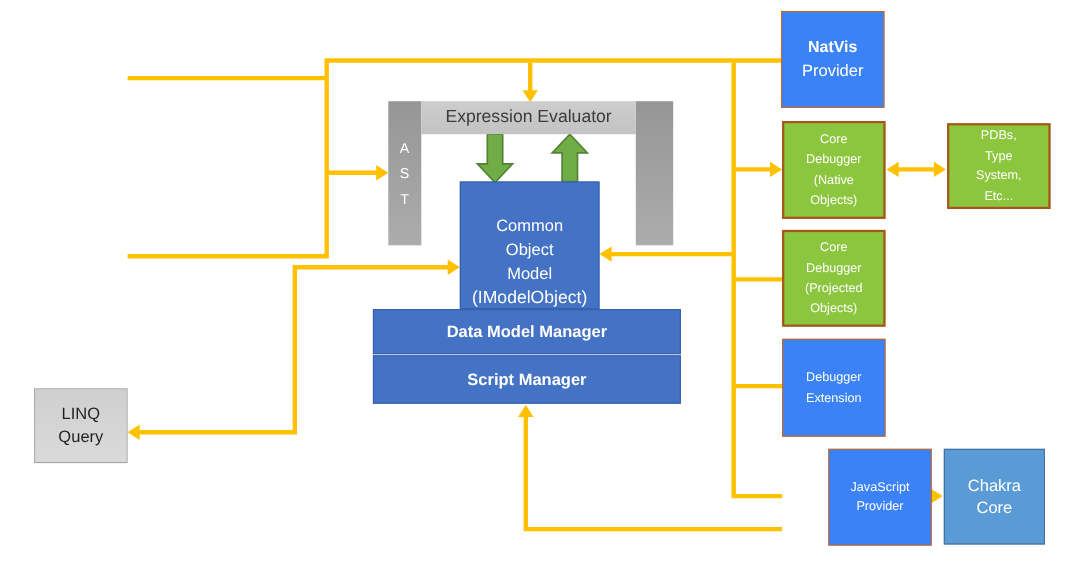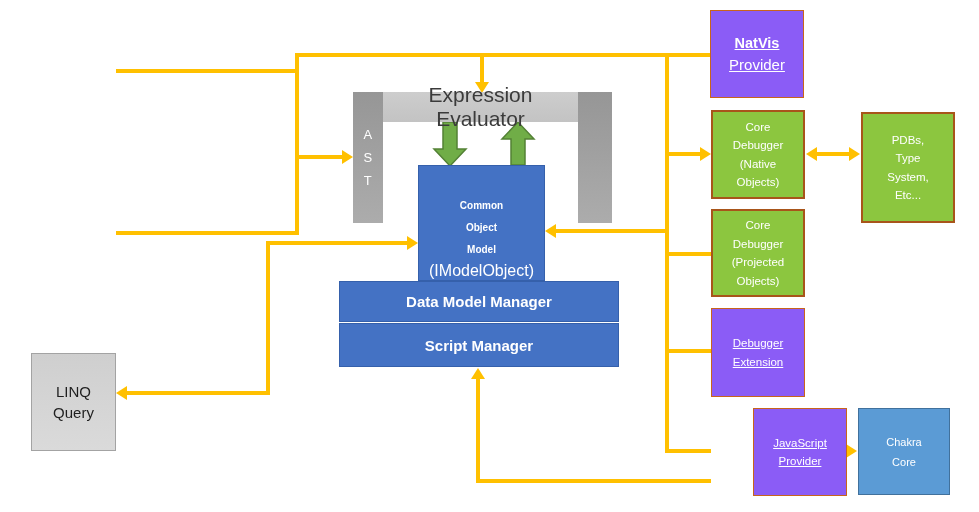--- a/index.html
+++ b/index.html
@@ -8,37 +8,37 @@
     font-family:"Liberation Sans",sans-serif;
   }
   .wires{position:absolute;left:0;top:0;z-index:1;}
   .box{
     position:absolute;z-index:2;box-sizing:border-box;
     display:flex;flex-direction:column;align-items:center;justify-content:center;
     text-align:center;
   }
   .lbl{white-space:pre-line;}
   .gray{background:linear-gradient(180deg,#cfcfcf,#dadada);border:1px solid #a3a3a3;color:#1f1f1f;}
-  .orange{background:#8b5cf6;border:1px solid #c9641c;color:#fff;text-decoration:underline;}
+  .orange{background:#3b82f6;border:1px solid #c9641c;color:#fff;}
   .greenbx{background:#8CC63F;border:2px solid #A8551A;color:#fff;}
   .blue{background:#4472C4;border:1px solid #3560ab;color:#fff;}
   .lightblue{background:#5B9BD5;border:1px solid #41719C;color:#fff;}
   .column{background:linear-gradient(180deg,#969696,#acacac);color:#fff;border:none;}
   .bar{background:linear-gradient(180deg,#cdcdcd,#c3c3c3);color:#3b3b3b;border:none;}
   .t-big{font-size:15px;line-height:21px;}
   .t-small{font-size:11.5px;line-height:17px;}
   .t-cell{font-size:11.5px;line-height:18.5px;}
-  .t-bar{font-size:21px;}
+  .t-bar{font-size:16px;}
   .t-ast{font-size:13px;line-height:23px;letter-spacing:0.5px;}
-  .com-title{font-size:10px;line-height:22px;font-weight:bold;margin-top:28px;}
+  .com-title{font-size:15px;line-height:22px;font-weight:normal;margin-top:28px;}
   .com-sub{font-size:16px;line-height:16px;margin-top:2px;}
   .nv-title{font-size:14.5px;line-height:22px;font-weight:bold;}
   .nv-sub{font-size:15px;line-height:22px;}
   .mgr{font-size:15px;font-weight:bold;}
-  .chakra{font-size:11px;line-height:20px;}
+  .chakra{font-size:15px;line-height:20px;}
 </style>
 </head>
 <body>
 
 <div class="stage">
 
   <svg class="wires" width="979" height="512" viewBox="0 0 979 512">
     <g stroke="#FFC000" stroke-width="4" fill="none">
       <polyline points="116,71 297,71"></polyline>
       <polyline points="116,233 297,233 297,55 710,55"></polyline>
@@ -66,21 +66,21 @@
       <polygon points="849,147 849,161 860,154"></polygon>
       <polygon points="817,444 817,458 806,451"></polygon>
       <polygon points="846,444 846,458 857,451"></polygon>
     </g>
     <g fill="#70AD47" stroke="#538135" stroke-width="1.5">
       <polygon points="443,122 457,122 457,149 466,149 450,166 434,149 443,149"></polygon>
       <polygon points="511,165 511,139 502,139 518,122 534,139 525,139 525,165"></polygon>
     </g>
   </svg>
 
-  <div class="box gray" style="left:31px;top:353px;width:85px;height:98px">
+  <div class="box gray" style="left:31px;top:353px;width:85px;height:68px">
     <div class="lbl t-big">LINQ
 Query</div>
   </div>
 
   <div class="box column" style="left:353px;top:92px;width:30px;height:131px">
     <div class="lbl t-ast">A
 S
 T</div>
   </div>
   <div class="box column" style="left:578px;top:92px;width:34px;height:131px"></div>
@@ -119,21 +119,21 @@
   </div>
   <div class="box orange" style="left:711px;top:308px;width:94px;height:89px">
     <div class="lbl t-cell">Debugger
 Extension</div>
   </div>
   <div class="box orange" style="left:753px;top:408px;width:94px;height:88px">
     <div class="lbl t-cell">JavaScript
 Provider</div>
   </div>
 
-  <div class="box greenbx" style="left:861px;top:112px;width:94px;height:111px">
+  <div class="box greenbx" style="left:861px;top:112px;width:94px;height:78px">
     <div class="lbl t-cell">PDBs,
 Type
 System,
 Etc...</div>
   </div>
   <div class="box lightblue" style="left:858px;top:408px;width:92px;height:87px">
     <div class="lbl chakra">Chakra
 Core</div>
   </div>
 

